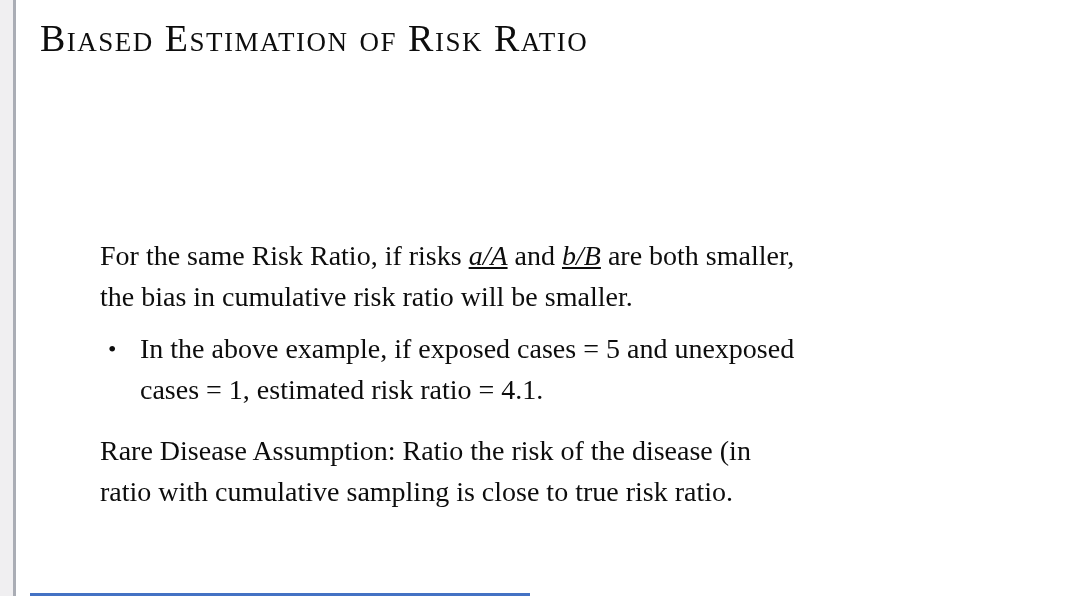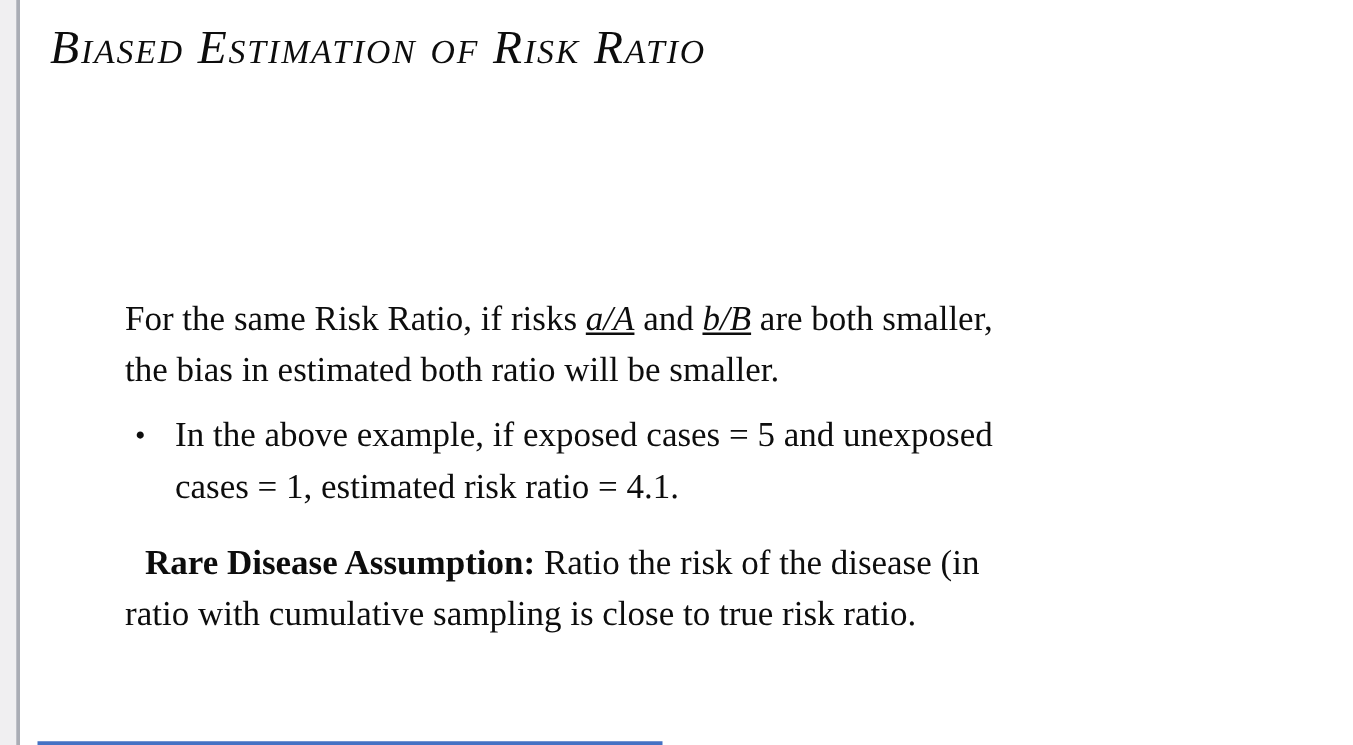--- a/index.html
+++ b/index.html
@@ -29,34 +29,33 @@
   
   .slide-title {
     position: absolute;
     left: 40px; top: 16px;
     font-size: 38px;
     font-weight: normal;
     font-variant: small-caps;
     letter-spacing: 1.5px;
     color: #0d0d0d;
     white-space: nowrap;
-    font-style: italic;
   }
   
   .body-block {
     position: absolute;
     left: 100px; top: 236px;
     width: 935px;
     font-size: 28px;
     line-height: 40.5px;
     color: #0d0d0d;
   }
   .line { white-space: nowrap; }
   .math { font-style: italic; text-decoration: underline; }
-  .bold { font-weight: bold; margin-left: 16px; }
+  .bold { font-weight: normal; }
   .bullet-group { margin-top: 12px; position: relative; }
   .bullet-line { padding-left: 40px; white-space: nowrap; }
   .bullet-marker {
     position: absolute;
     left: 8px; top: 0;
     font-size: 24px;
   }
   .para2 { margin-top: 21px; }
   
   .bottom-accent {
@@ -73,21 +72,21 @@
 
   <div class="gutter"></div>
   <div class="page-edge"></div>
 
   <h1 class="slide-title">Biased Estimation of Risk Ratio</h1>
 
   <div class="body-block">
 
     <div class="paragraph">
       <div class="line"><span>For the same Risk Ratio, if risks </span><span class="math">a/A</span><span> and </span><span class="math">b/B</span><span> are both smaller,</span></div>
-      <div class="line">the bias in estimated both ratio will be smaller.</div>
+      <div class="line">the bias in cumulative risk ratio will be smaller.</div>
     </div>
 
     <div class="bullet-group">
       <span class="bullet-marker">•</span>
       <div class="bullet-line">In the above example, if exposed cases = 5 and unexposed</div>
       <div class="bullet-line">cases = 1, estimated risk ratio = 4.1.</div>
     </div>
 
     <div class="para2">
       <div class="line"><span class="bold">Rare Disease Assumption:</span><span> Ratio the risk of the disease (in</span></div>

